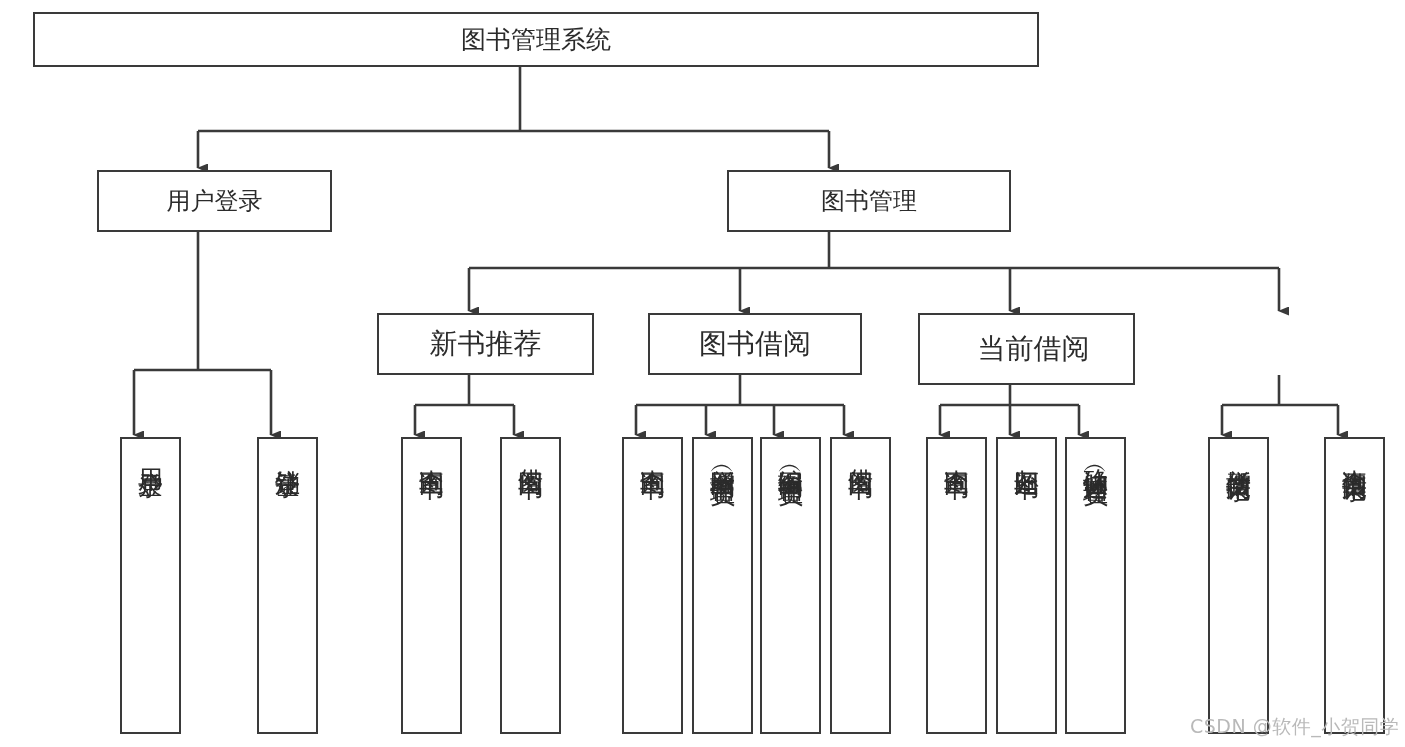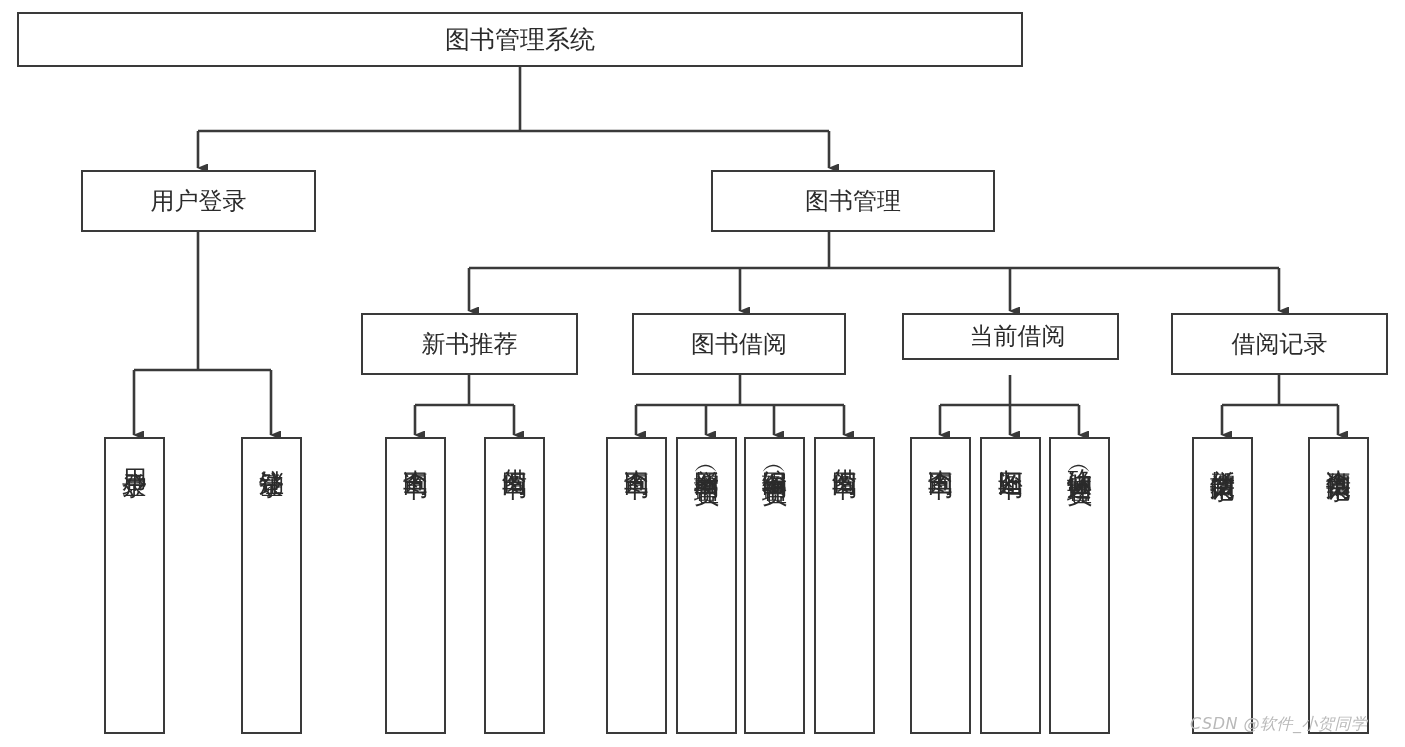--- a/index.html
+++ b/index.html
@@ -28,50 +28,50 @@
   .node {
     position: absolute;
     box-sizing: border-box;
     border: 2px solid #3a3a3a;
     background: #ffffff;
     display: flex;
     align-items: center;
     justify-content: center;
     color: #2b2b2b;
     z-index: 2;
+    margin-left: 16px;
   }
   .node .label {
     display: block;
     text-align: center;
     line-height: 1.02;
     white-space: nowrap;
   }
   .node.level0 .label { font-size: 25px; }
   .node.level1 .label { font-size: 24px; }
-  .node.level2 .label { font-size: 24px; }
+  .node.level2 .label { font-size: 28px; }
   .node.leaf {
     align-items: flex-start;
     padding-top: 10px;
   }
   .node.leaf .label {
     writing-mode: vertical-rl;
     text-orientation: upright;
     font-size: 25px;
     letter-spacing: 2px;
     line-height: 1;
     white-space: normal;
   }
   .watermark {
     position: absolute;
-    font-size: 16px;
+    font-size: 19px;
     color: #b9b9b9;
     white-space: nowrap;
     z-index: 5;
     letter-spacing: 0.5px;
-    font-style: italic;
   }
 </style>
 </head>
 <body>
 
 <div id="diagram-root">
 
   <svg id="diagram-svg" viewBox="0 0 1405 747" xmlns="http://www.w3.org/2000/svg">
     <defs>
       <marker id="arrowhead" markerWidth="9" markerHeight="11" refX="4.5" refY="10" orient="auto" markerUnits="userSpaceOnUse">
@@ -134,25 +134,22 @@
   <div class="node level1" style="left:711px; top:170px; width:284px; height:62px;">
     <span class="label">图书管理</span>
   </div>
 
   <div class="node level2" style="left:361px; top:313px; width:217px; height:62px;">
     <span class="label">新书推荐</span>
   </div>
   <div class="node level2" style="left:632px; top:313px; width:214px; height:62px;">
     <span class="label">图书借阅</span>
   </div>
-  <div class="node level2" style="left:902px; top:313px; width:217px; height:47px;padding-left:14px;">
+  <div class="node level2" style="left:902px; top:313px; width:217px; height:72px;padding-left:14px;">
     <span class="label">当前借阅</span>
-  </div>
-  <div class="node level2" style="left:1171px; top:313px; width:217px; height:62px;">
-    <span class="label">借阅记录</span>
   </div>
 
   <div class="node leaf" style="left:104px; top:437px; width:61px; height:297px;">
     <span class="label">用户登录</span>
   </div>
   <div class="node leaf" style="left:241px; top:437px; width:61px; height:297px;">
     <span class="label">注销登录</span>
   </div>
 
   <div class="node leaf" style="left:385px; top:437px; width:61px; height:297px;">

